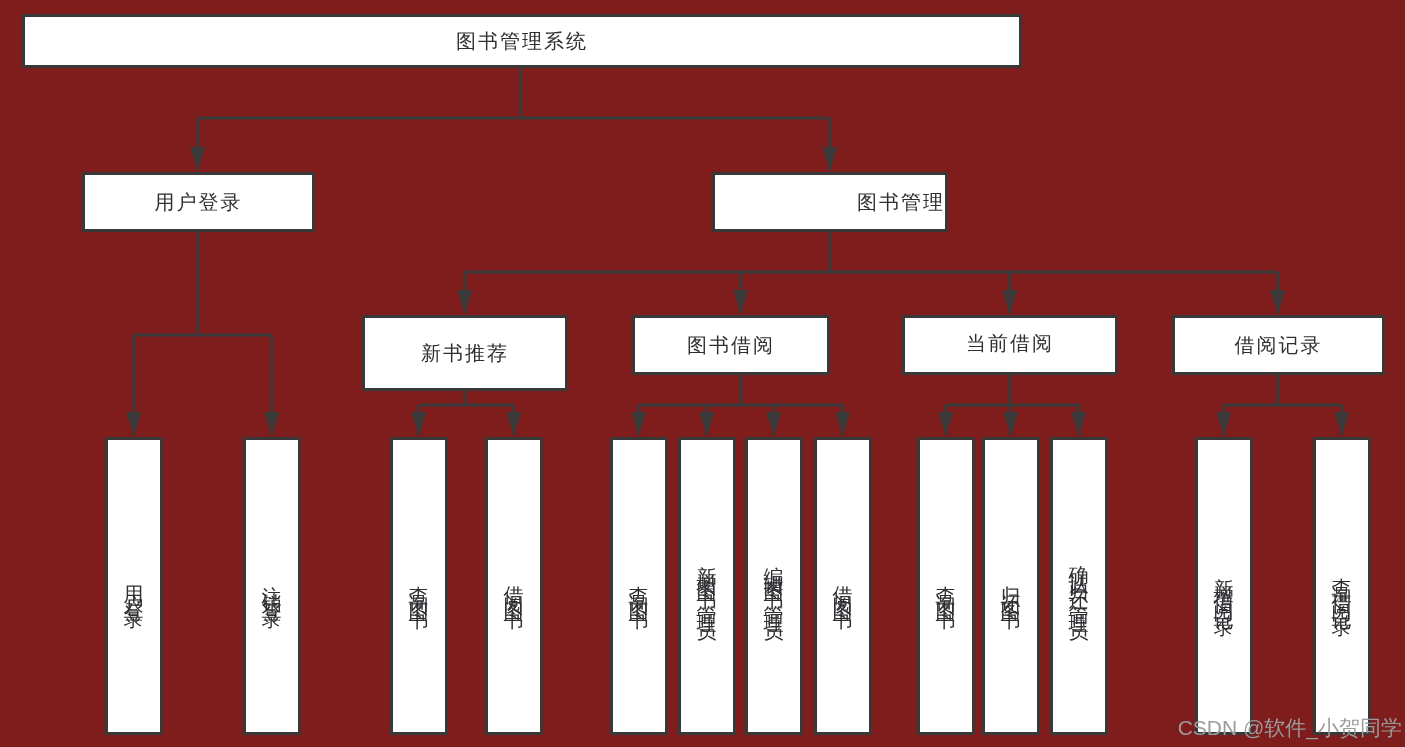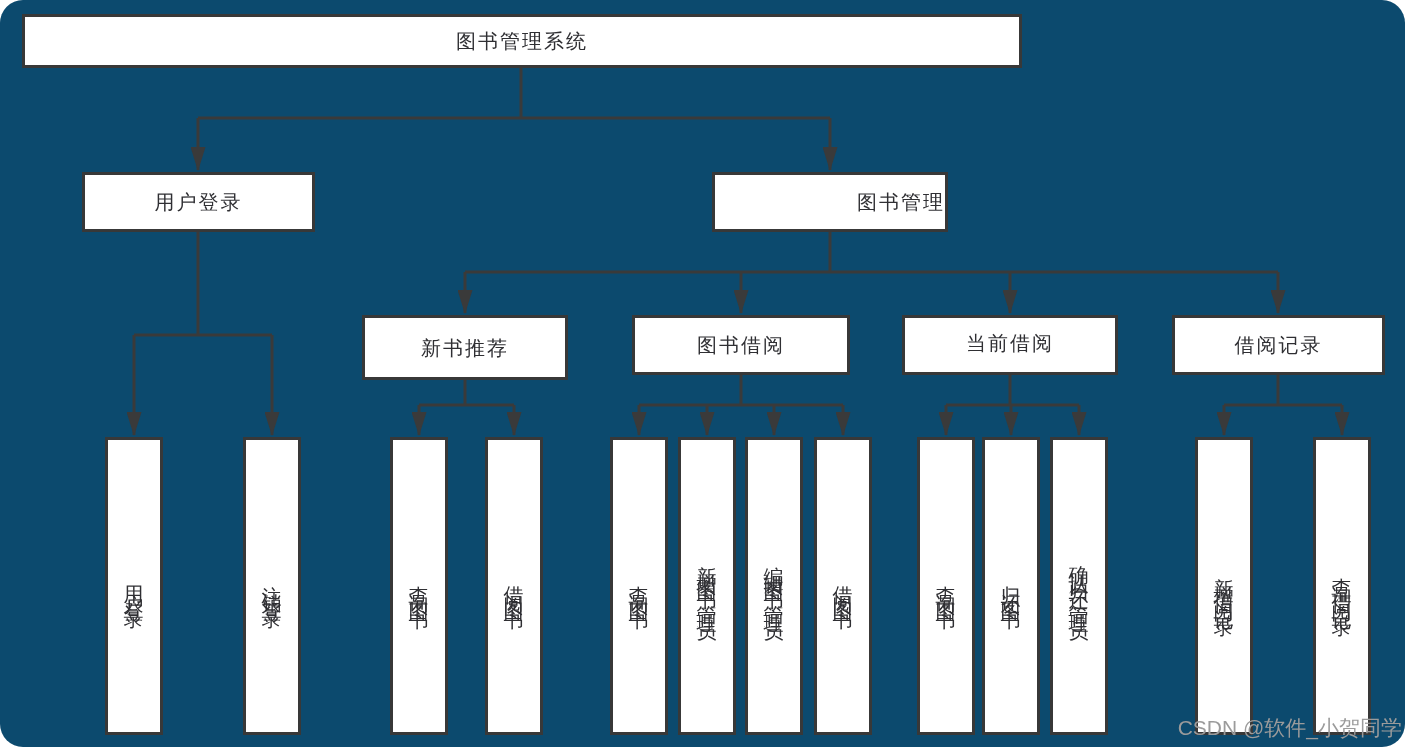--- a/index.html
+++ b/index.html
@@ -5,23 +5,22 @@
   html, body {
     margin: 0;
     padding: 0;
     background: #ffffff;
     font-family: "Liberation Sans", "DejaVu Sans", sans-serif;
   }
   .canvas {
     position: relative;
     width: 1405px;
     height: 747px;
-    background: #0c4a6e;
+    background: #7f1d1d;
     overflow: hidden;
-    border-radius: 23px;
   }
   .connectors {
     position: absolute;
     left: 0;
     top: 0;
     width: 1405px;
     height: 747px;
     pointer-events: none;
   }
   .node {
@@ -46,22 +45,22 @@
     text-orientation: mixed;
     letter-spacing: 8px;
     line-height: 1;
   }
   
   .n-root   { left: 22px;   top: 14px;  width: 1000px; height: 54px; }
   
   .n-login  { left: 82px;   top: 172px; width: 233px;  height: 60px; }
   .n-mgmt   { left: 712px;  top: 172px; width: 236px;  height: 60px; justify-content: flex-end; }
   
-  .n-newrec { left: 362px;  top: 315px; width: 206px;  height: 65px; }
-  .n-borrow { left: 632px;  top: 315px; width: 218px;  height: 60px; }
+  .n-newrec { left: 362px;  top: 315px; width: 206px;  height: 76px; }
+  .n-borrow { left: 632px;  top: 315px; width: 198px;  height: 60px; }
   .n-curr   { left: 902px;  top: 315px; width: 216px;  height: 60px; font-family: Liberation Mono, monospace; }
   .n-record { left: 1172px; top: 315px; width: 213px;  height: 60px; }
   
   .leaf { top: 437px; width: 58px; height: 298px; }
   .l-a1 { left: 105px; }
   .l-a2 { left: 243px; }
   .l-b1 { left: 390px; }
   .l-b2 { left: 485px; }
   .l-c1 { left: 610px; }
   .l-c2 { left: 678px; }

